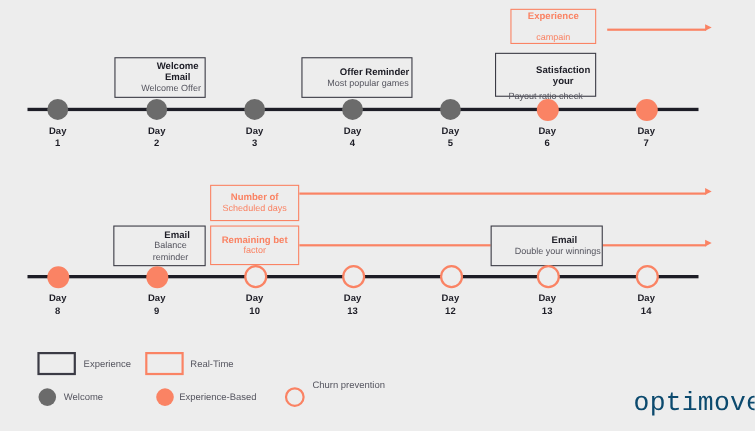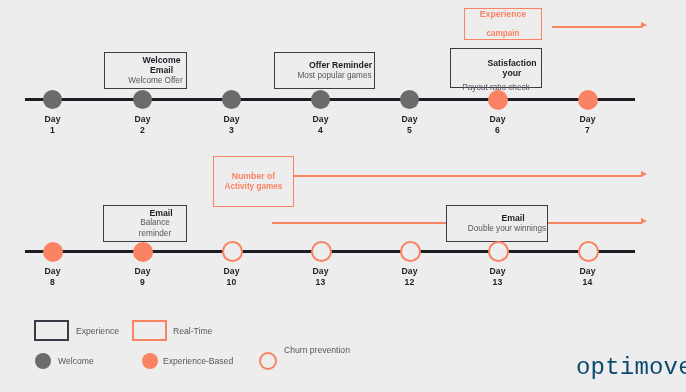--- a/index.html
+++ b/index.html
@@ -36,21 +36,21 @@
     align-items:center;justify-content:center;
     background:#ededed;text-align:center;
   }
   .box.scheduled{border:1.7px solid #3b3b45;}
   .box.realtime{border:1.6px solid #fa8364;}
   .box-title{font-size:8.7px;font-weight:bold;line-height:10.5px;}
   .box-sub{font-size:8.2px;line-height:10.5px;}
   .box.scheduled .box-title{color:#1d1d26;padding-left:32px;}
   .box.scheduled .box-sub{color:#55555f;margin-left:20px;}
   .box.realtime .box-title{color:#fa8364;font-weight:bold;}
-  .box.realtime .box-sub{color:#fa8364;font-weight:bold;}
+  .box.realtime .box-sub{color:#fa8364;font-weight:normal;}
 
   
   .overflow-cap{
     position:absolute;left:0;right:0;text-align:center;
     font-size:8.2px;color:#55555f;line-height:10.5px;
     white-space:nowrap;
   }
 
   
   .arrow-line{height:1.7px;background:#fa8364;}
@@ -148,33 +148,37 @@
   </div>
 
   <div class="abs marker experience" style="left:578px;top:90px;width:20px;height:20px;"></div>
   <div class="abs day-label" style="left:558px;top:114px;width:59px;">
     <div>Day</div>
     <div>7</div>
   </div>
 
   <div class="abs arrow-line" style="left:272px;top:175px;width:370px;"></div>
   <div class="abs arrow-head" style="left:641px;top:170.5px;"></div>
-  <div class="abs box realtime" style="left:191px;top:156px;width:81px;height:51px;margin-left:22px;">
+  <div class="abs box realtime" style="left:191px;top:168px;width:81px;height:33px;">
     <div class="box-title">Number of</div>
-    <div class="box-sub">Activity games</div>
+    <div class="box-sub">Scheduled days</div>
   </div>
 
   <div class="abs arrow-line" style="left:272px;top:222px;width:370px;"></div>
   <div class="abs arrow-head" style="left:641px;top:217.5px;"></div>
 
   <div class="abs box scheduled" style="left:103px;top:205px;width:84px;height:37px;">
     <div class="box-title">Email</div>
     <div class="box-sub">Balance reminder</div>
   </div>
 
+  <div class="abs box realtime" style="left:191px;top:205px;width:81px;height:36px;">
+    <div class="box-title">Remaining bet</div>
+    <div class="box-sub">factor</div>
+  </div>
 
   <div class="abs box scheduled" style="left:446px;top:205px;width:102px;height:37px;">
     <div class="box-title">Email</div>
     <div class="box-sub">Double your winnings</div>
   </div>
 
   <div class="abs rail" style="left:25px;top:250px;width:610px;"></div>
 
   <div class="abs marker experience" style="left:43px;top:242px;width:20px;height:20px;"></div>
   <div class="abs day-label" style="left:23px;top:266px;width:59px;">

